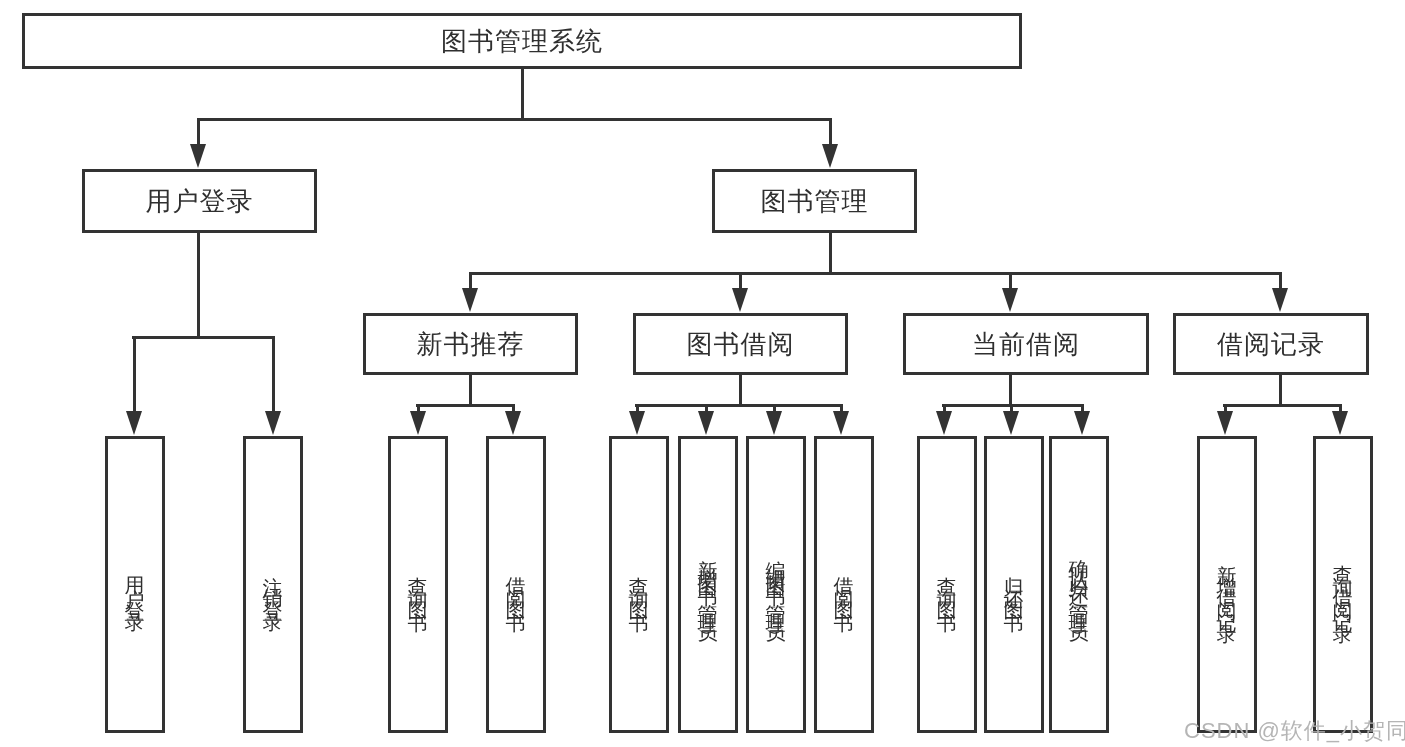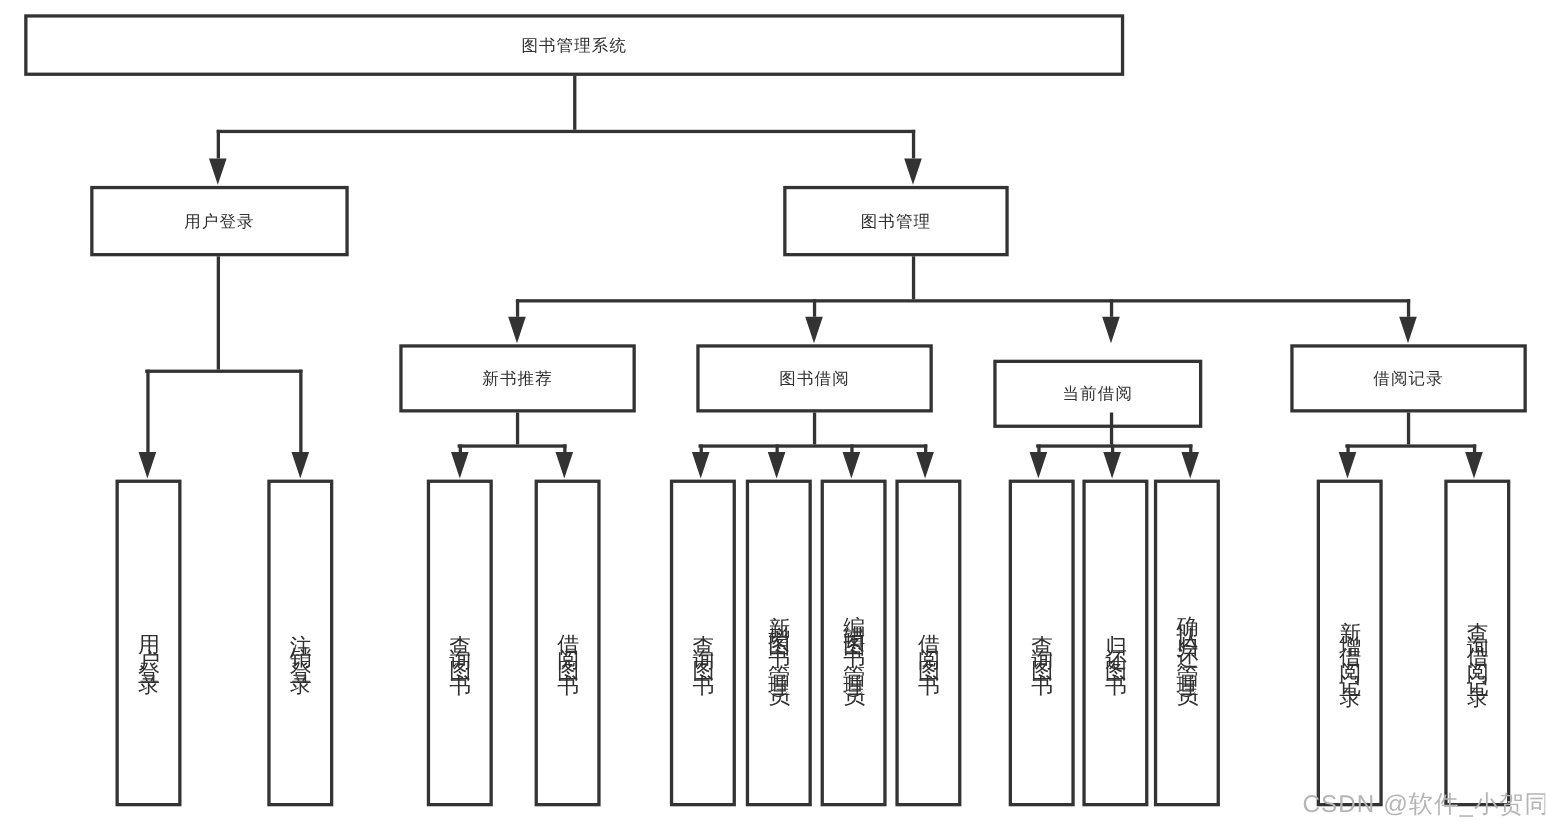--- a/index.html
+++ b/index.html
@@ -3,21 +3,21 @@
 <meta charset="utf-8">
 <style>
   html,body{margin:0;padding:0;background:#ffffff;}
   #canvas{
     position:relative;width:1405px;height:747px;background:#ffffff;
     font-family:"Liberation Sans","DejaVu Sans",sans-serif;overflow:hidden;
   }
   .box{
     position:absolute;background:#ffffff;border:3px solid #333333;box-sizing:border-box;
     display:flex;align-items:center;justify-content:center;
-    color:#2f2f2f;font-size:15px;letter-spacing:1px;white-space:nowrap;
+    color:#2f2f2f;font-size:26px;letter-spacing:1px;white-space:nowrap;
   }
   .leaf{font-size:20px;}
   .leaf span{
     writing-mode:vertical-rl;letter-spacing:12px;line-height:1;
   }
   .leaf.tight span{letter-spacing:9px;}
   .hline,.vline{position:absolute;background:#333333;}
   .hline{height:3px;}
   .vline{width:3px;}
   .arrow{
@@ -70,24 +70,24 @@
   <div class="arrow" style="left:1002px;top:288px;"></div>
   <div class="vline" style="left:1279px;top:272px;height:16px;"></div>
   <div class="arrow" style="left:1272px;top:288px;"></div>
 
   <div class="box" style="left:363px;top:313px;width:215px;height:62px;font-family:Liberation Serif, serif;">
     <span>新书推荐</span>
   </div>
   <div class="box" style="left:633px;top:313px;width:215px;height:62px;">
     <span>图书借阅</span>
   </div>
-  <div class="box" style="left:903px;top:327px;width:190px;height:62px;">
+  <div class="box" style="left:903px;top:313px;width:246px;height:62px;">
     <span>当前借阅</span>
   </div>
-  <div class="box" style="left:1173px;top:313px;width:215px;height:62px;">
+  <div class="box" style="left:1173px;top:313px;width:196px;height:62px;">
     <span>借阅记录</span>
   </div>
 
   <div class="vline" style="left:469px;top:375px;height:29px;"></div>
   <div class="vline" style="left:739px;top:375px;height:29px;"></div>
   <div class="vline" style="left:1009px;top:375px;height:29px;"></div>
   <div class="vline" style="left:1279px;top:375px;height:29px;"></div>
 
   <div class="hline" style="left:416px;top:404px;width:99px;"></div>
   <div class="vline" style="left:417px;top:404px;height:7px;"></div>

